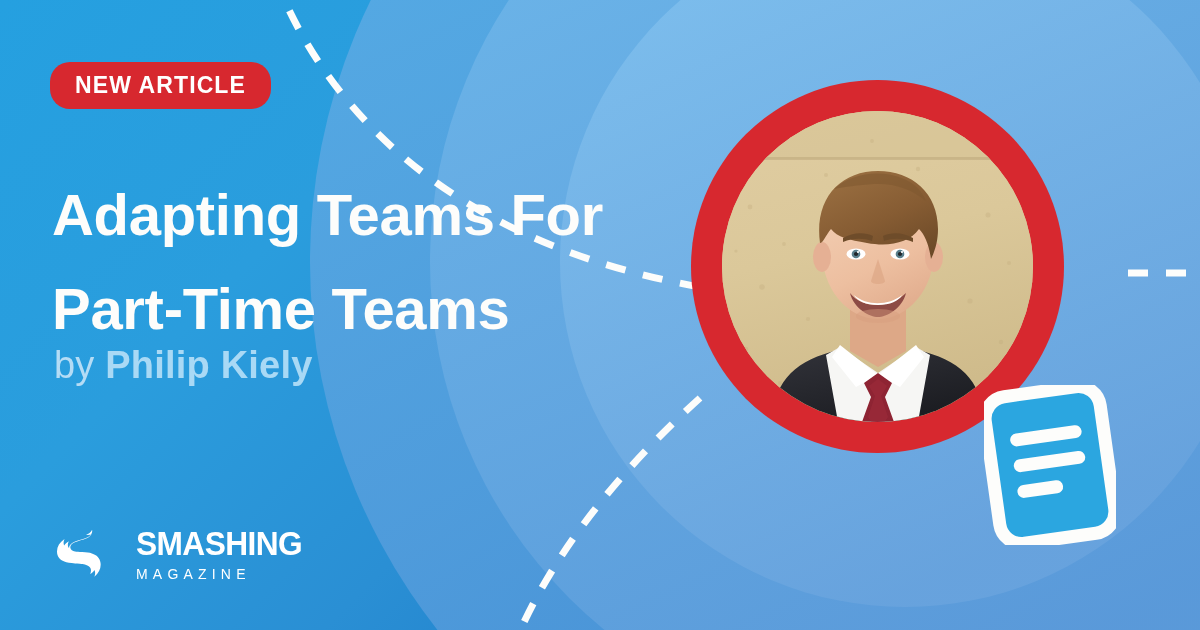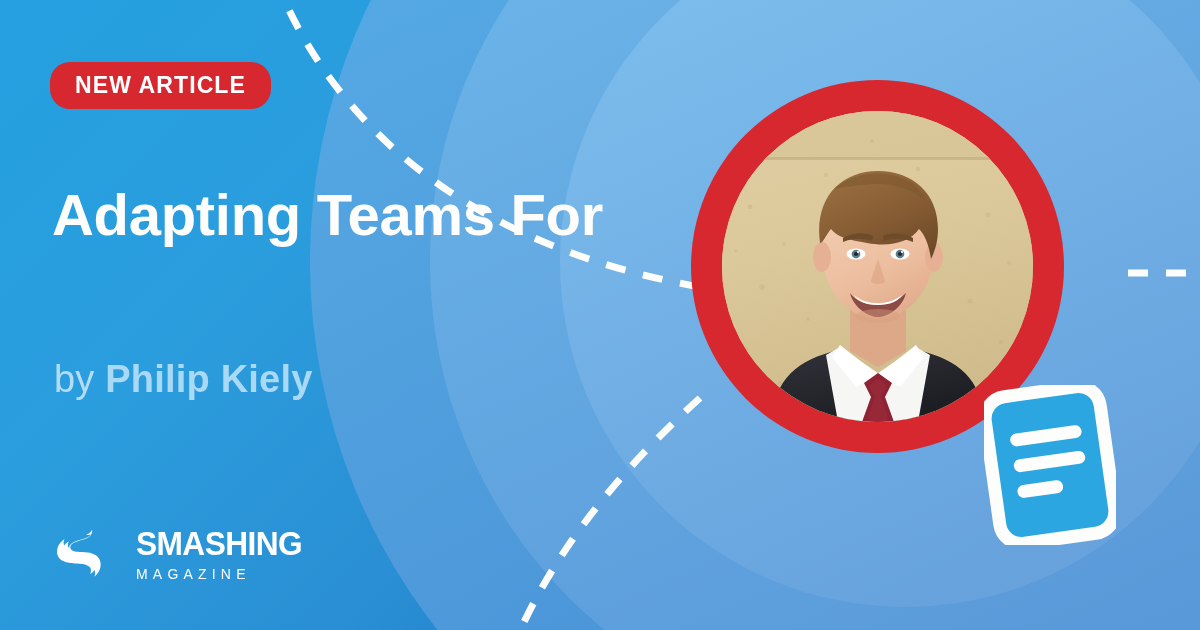--- a/index.html
+++ b/index.html
@@ -51,21 +51,21 @@
     font-size: 58px;
     font-weight: bold;
     line-height: 1.62;
     letter-spacing: -0.3px;
   }
 
   
   .byline {
     position: absolute;
     left: 54px;
-    top: 358px;
+    top: 344px;
     font-size: 38px;
     color: #a9d7f3;
     letter-spacing: 0.2px;
     white-space: nowrap;
   }
   .byline .by { font-weight: 300; color: #b5dcf5; }
   .byline .author { font-weight: bold; color: #a9d9f5; }
 
   
   .logo {
@@ -164,20 +164,21 @@
 
         <path d="M 1128 273 L 1200 273" fill="none" stroke="#fdfdfb" stroke-width="7" stroke-linecap="butt" stroke-dasharray="20 18"></path>
       </g>
     </svg>
   </div>
 
   <div class="badge">NEW ARTICLE</div>
 
   <h1 class="headline">
     <span>Adapting Teams For</span><br>
+    <span>Part-Time Teams</span>
   </h1>
 
   <div class="byline">
     <span class="by">by</span>
     <span class="author">Philip Kiely</span>
   </div>
 
   <div class="logo">
     <svg class="logo-mark" viewBox="0 0 48 56" xmlns="http://www.w3.org/2000/svg">
       <path fill="#ffffff" d="M35.2 3.5c-1.0 2.6-3.2 4.3-6.4 5.3 1.9.3 3.8.1 5.7-.6-1.6 2.6-4.3 4.3-7.9 5.2-4.3 1.1-7.7 2.2-9.9 3.4-2.6 1.4-3.7 3.2-3.3 5.2.4 1.9 2.0 3.0 4.6 3.5 1.6.3 4.0.5 7.2.6 4.2.2 7.4.6 9.7 1.3 5.0 1.5 7.9 4.6 8.6 9.3.8 5.3-1.3 10.0-6.1 14.0 1.0-2.6 1.0-4.8 0-6.6-.9 1.7-2.3 3.0-4.2 4.0 1.2-3.0 1.0-5.4-.6-7.1-1.4-1.5-3.7-2.5-7.0-3.0-1.3-.2-3.8-.4-7.5-.6-4.7-.3-8.3-.9-10.8-1.9C2.6 33.9-.1 30.4 0 25.3c.1-4.8 2.6-8.9 7.5-12.3-1.1 2.5-1.2 4.7-.3 6.5 1.0-1.8 2.5-3.2 4.6-4.3-1.4 3.1-1.3 5.5.3 7.1-.2-2.3 1.1-4.2 3.9-5.8 1.8-1.0 4.6-2.0 8.4-3.1 3.5-1.0 6.0-2.0 7.5-3.0 2.1-1.4 3.2-3.1 3.3-5.1.0-.6-.0-1.2-.1-1.8z"></path>

